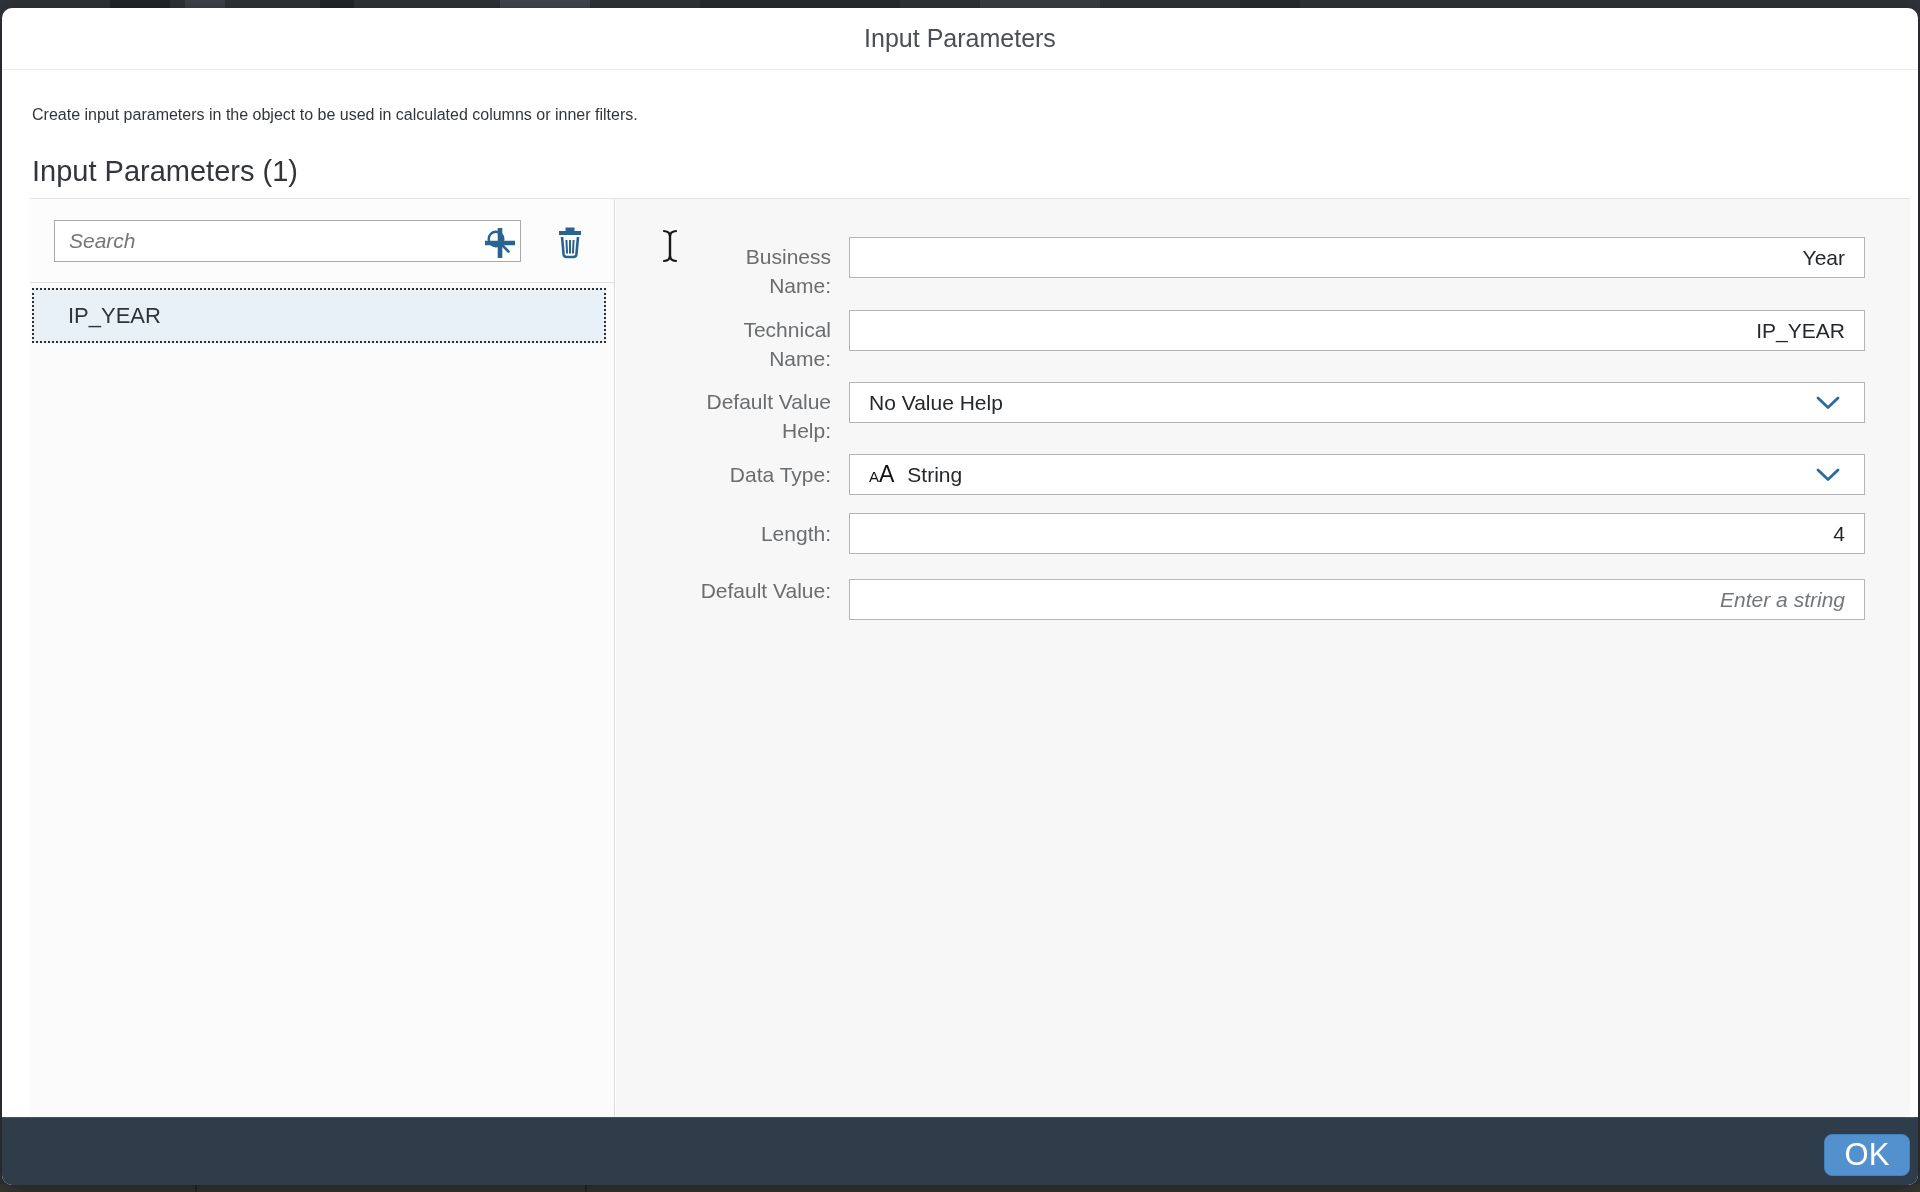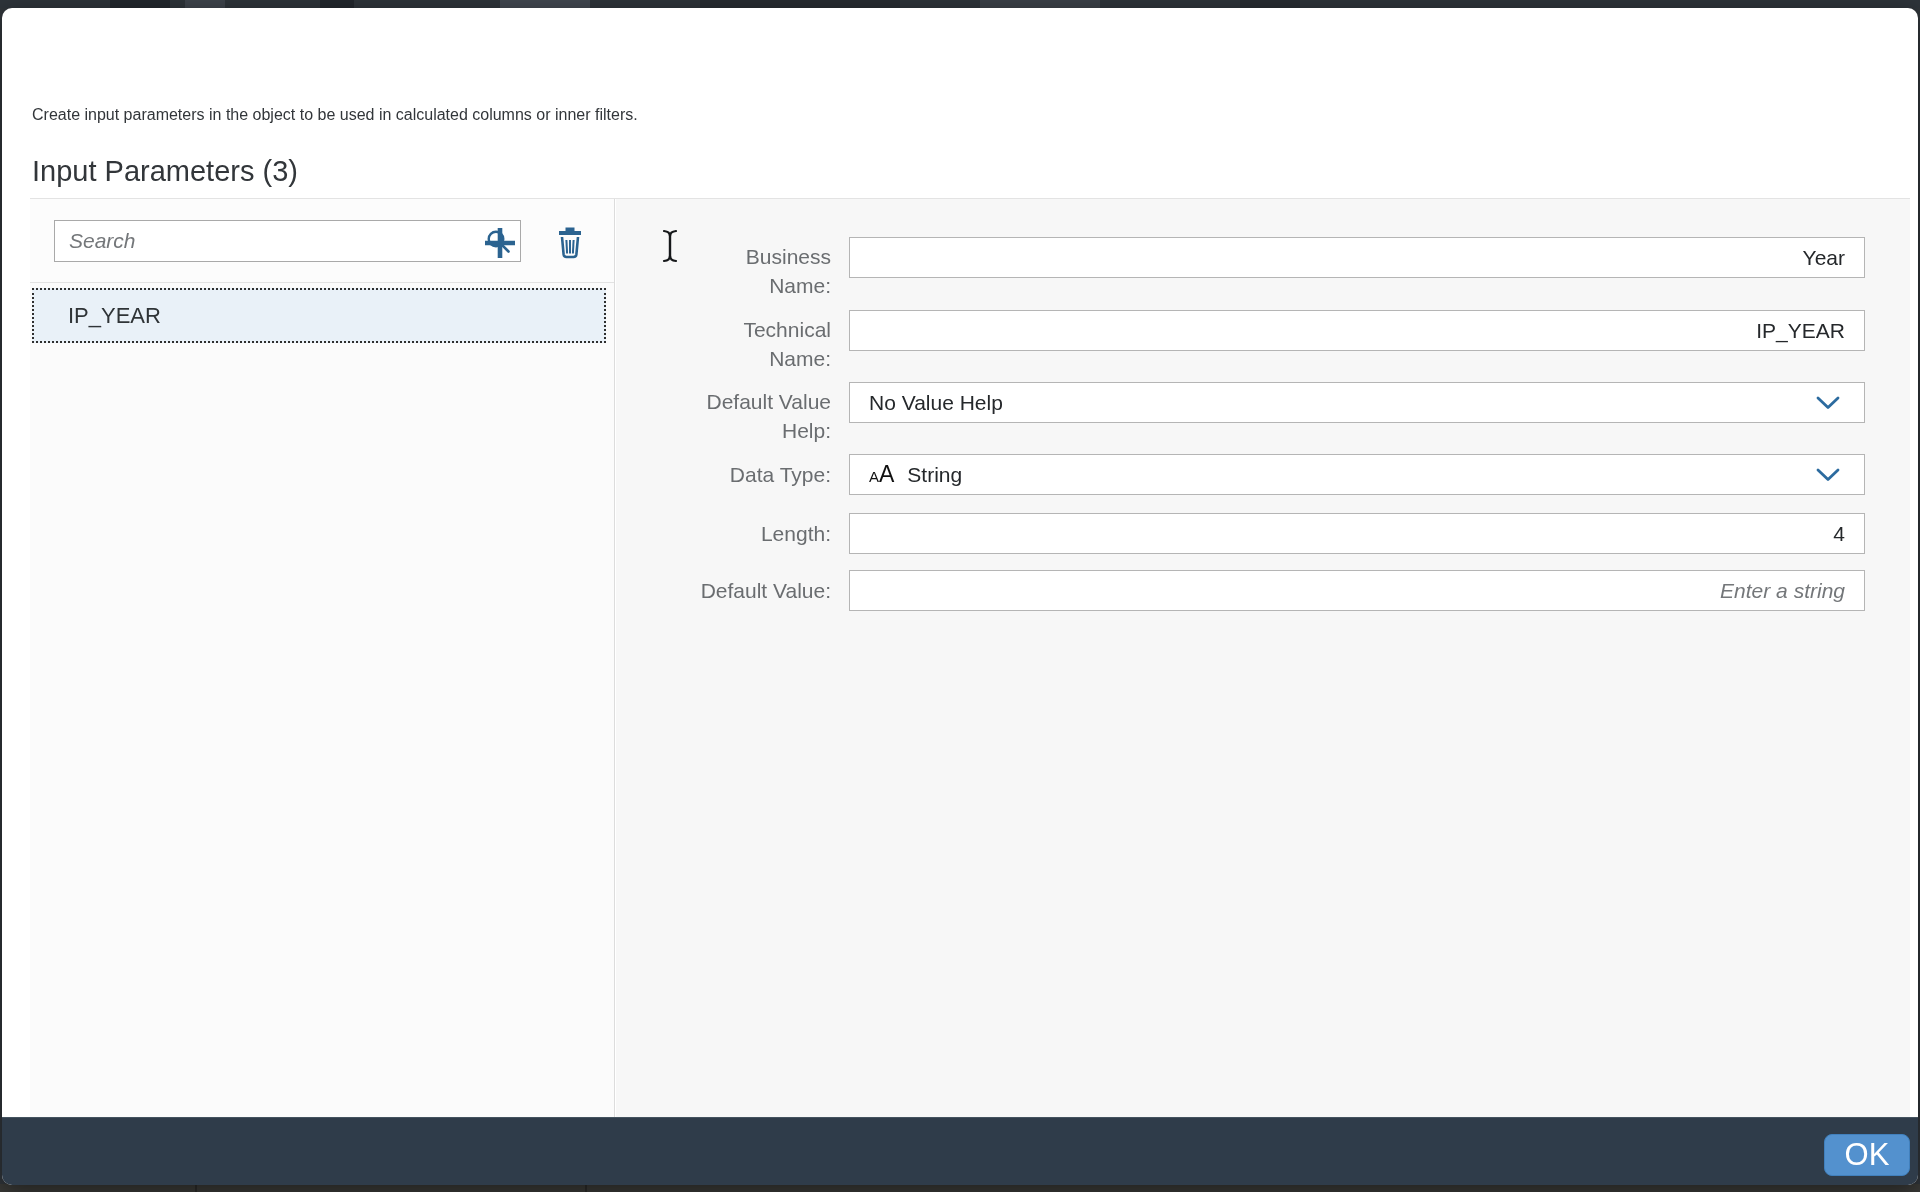--- a/index.html
+++ b/index.html
@@ -129,23 +129,26 @@
   <div class="seg" style="left:980px;width:120px;background:#3b4148"></div>
   <div class="seg" style="left:1240px;width:60px;background:#272c31"></div>
 </div>
 <div class="bottom-strip">
   <div class="seam" style="left:195px"></div>
   <div class="seam" style="left:585px"></div>
 </div>
 
 <div class="dialog">
 
+  <div class="dlg-header">
+    <span class="dlg-title">Input Parameters</span>
+  </div>
 
   <div class="dlg-desc">Create input parameters in the object to be used in calculated columns or inner filters.</div>
-  <div class="section-heading">Input Parameters (3)</div>
+  <div class="section-heading">Input Parameters (1)</div>
 
   <div class="panels">
 
     <div class="left-panel">
       <div class="toolbar">
         <div class="search-wrap">
           <input class="search-input" type="text" placeholder="Search" style="">
           <svg class="search-icon" viewBox="0 0 27 27">
             <circle cx="11" cy="11" r="7.3" fill="none" stroke="#2b6390" stroke-width="2.4"></circle>
             <line x1="16.4" y1="16.4" x2="23.5" y2="23.5" stroke="#2b6390" stroke-width="2.6" stroke-linecap="round"></line>
@@ -211,21 +214,21 @@
         </div>
       </div>
 
       <div class="frow" style="top:0">
         <div class="flabel nowrap" style="top:320px">Length:</div>
         <input class="ffield" style="top: 314px;" type="text" value="4">
       </div>
 
       <div class="frow" style="top:0">
         <div class="flabel nowrap" style="top:377px">Default Value:</div>
-        <input class="ffield" style="top: 371px; padding-left: 40px;" type="text" placeholder="Enter a string">
+        <input class="ffield" style="top: 380px; padding-left: 40px;" type="text" placeholder="Enter a string">
       </div>
 
     </div>
   </div>
 
   <svg class="ibeam" viewBox="0 0 20 36">
     <line x1="10" y1="6" x2="10" y2="30" stroke="#16181a" stroke-width="2.4"></line>
     <path d="M4 3 Q10 3.6 10 8" fill="none" stroke="#16181a" stroke-width="2.2" stroke-linecap="round"></path>
     <path d="M16 3 Q10 3.6 10 8" fill="none" stroke="#16181a" stroke-width="2.2" stroke-linecap="round"></path>
     <path d="M4 33 Q10 32.4 10 28" fill="none" stroke="#16181a" stroke-width="2.2" stroke-linecap="round"></path>

